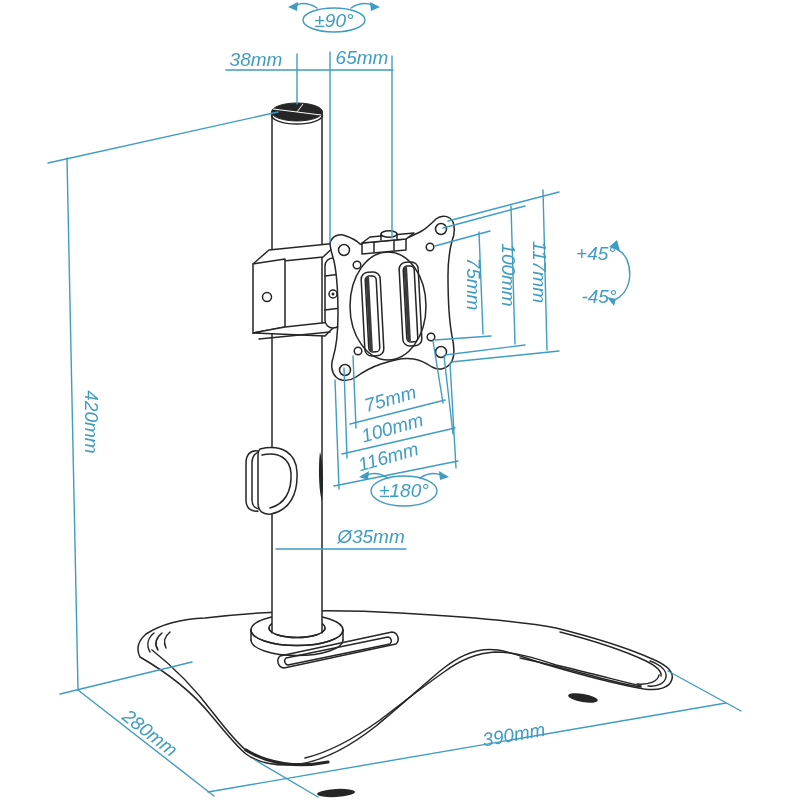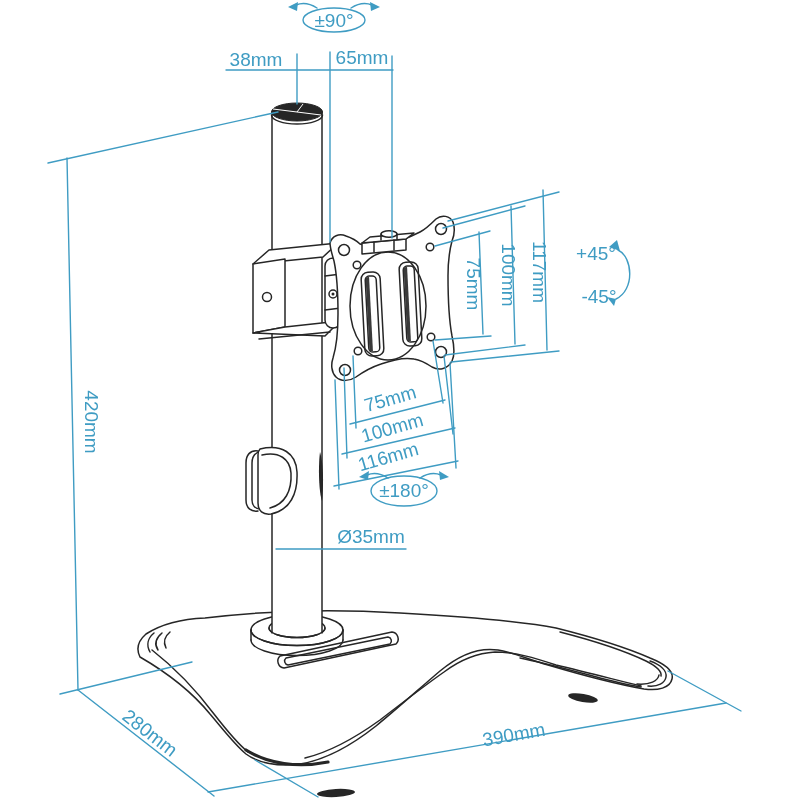--- a/index.html
+++ b/index.html
@@ -1,17 +1,17 @@
 <!DOCTYPE html>
 <html style="--bg: #ffffff; --ink: #262626; --dim: #3f9cc3;"><head>
 <meta charset="utf-8">
 <style>
   :root { --bg:#ffffff; --ink:#262626; --dim:#3f9cc3; }
   html,body{margin:0;padding:0;background:var(--bg);width:800px;height:800px;overflow:hidden;}
-  .stage{width:800px;height:602px;position:relative;background:var(--bg);}
+  .stage{width:800px;height:602px;position:relative;background:var(--bg);font-style:italic;}
   svg{display:block;}
   .ink{stroke:var(--ink);stroke-width:1.5;fill:none;stroke-linecap:round;stroke-linejoin:round;}
   .ink-fill{stroke:var(--ink);stroke-width:1.5;fill:#ffffff;stroke-linejoin:round;}
   .ink-dark{fill:var(--ink);stroke:none;}
   .dim{stroke:var(--dim);stroke-width:1.4;fill:none;stroke-linecap:round;}
   .dim-head{fill:var(--dim);stroke:none;}
   .dim-text{fill:var(--dim);font-family:"Liberation Sans","DejaVu Sans",sans-serif;font-size:19px;}
   .mid{text-anchor:middle;}
 </style>
 </head>

